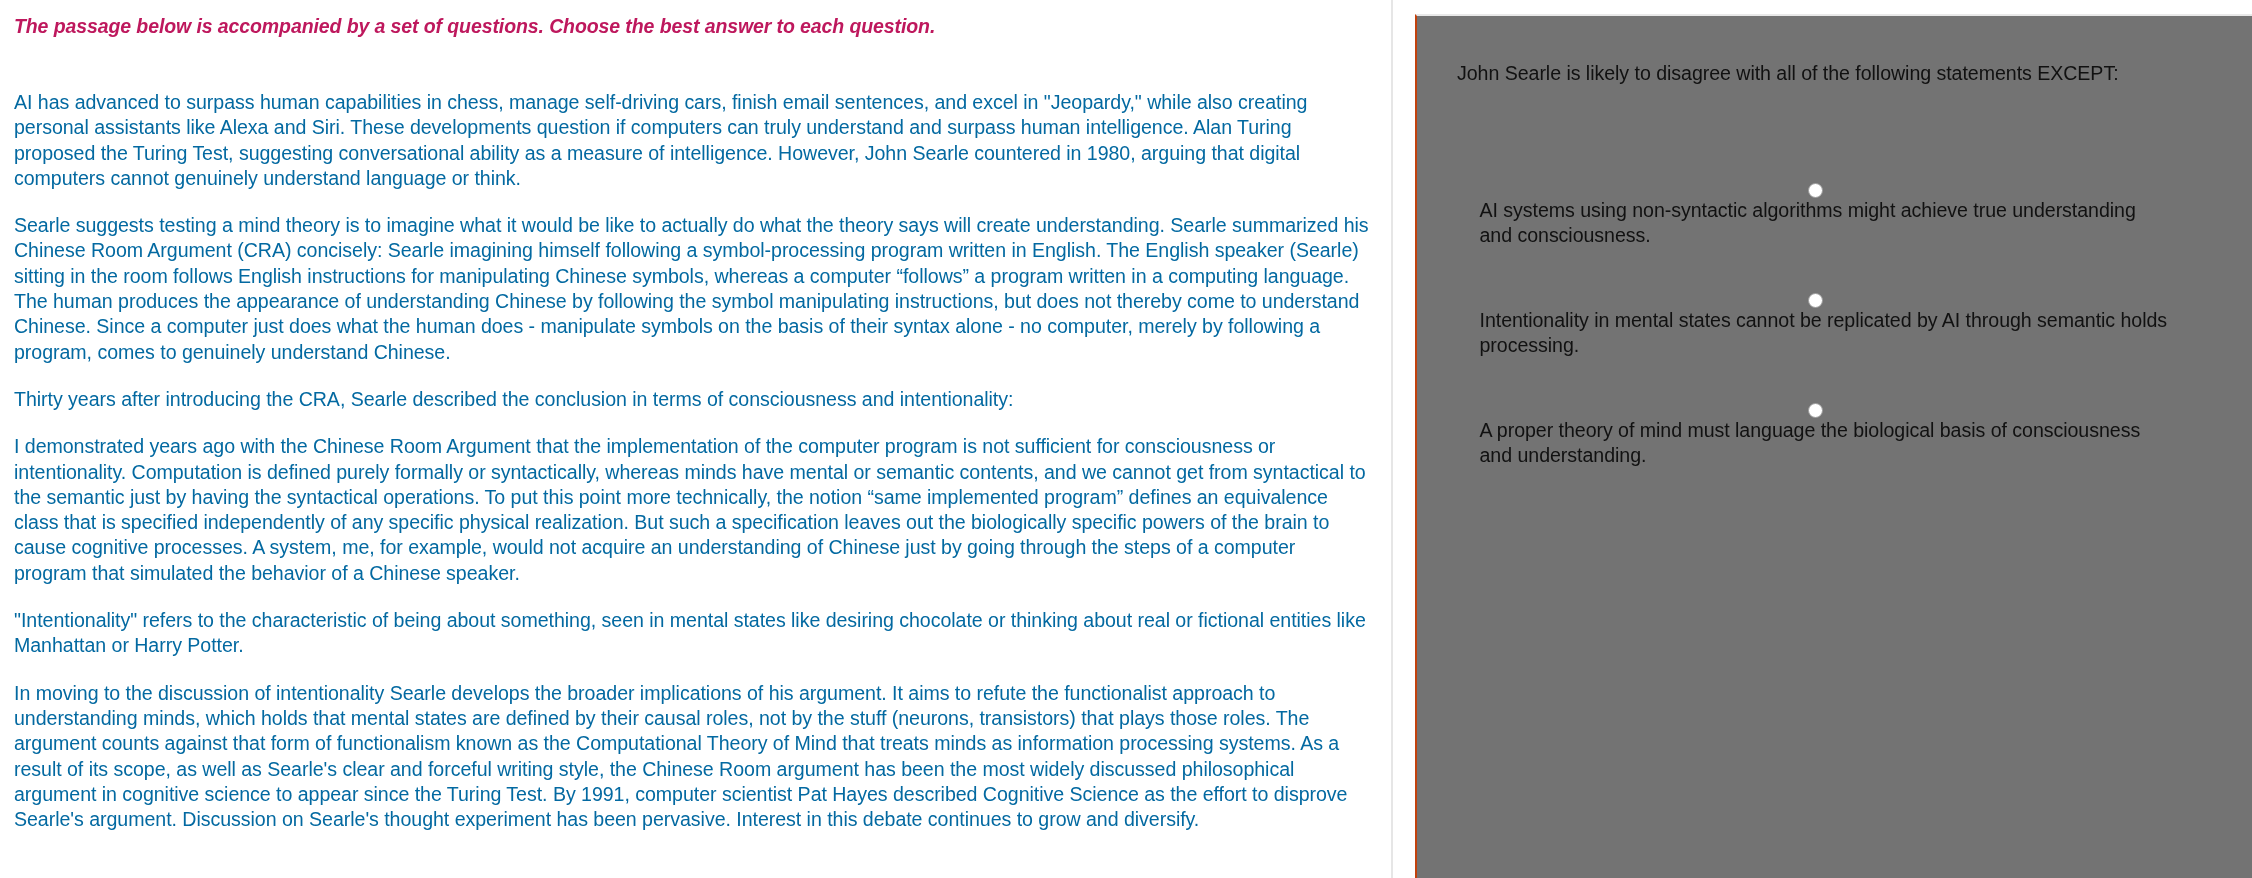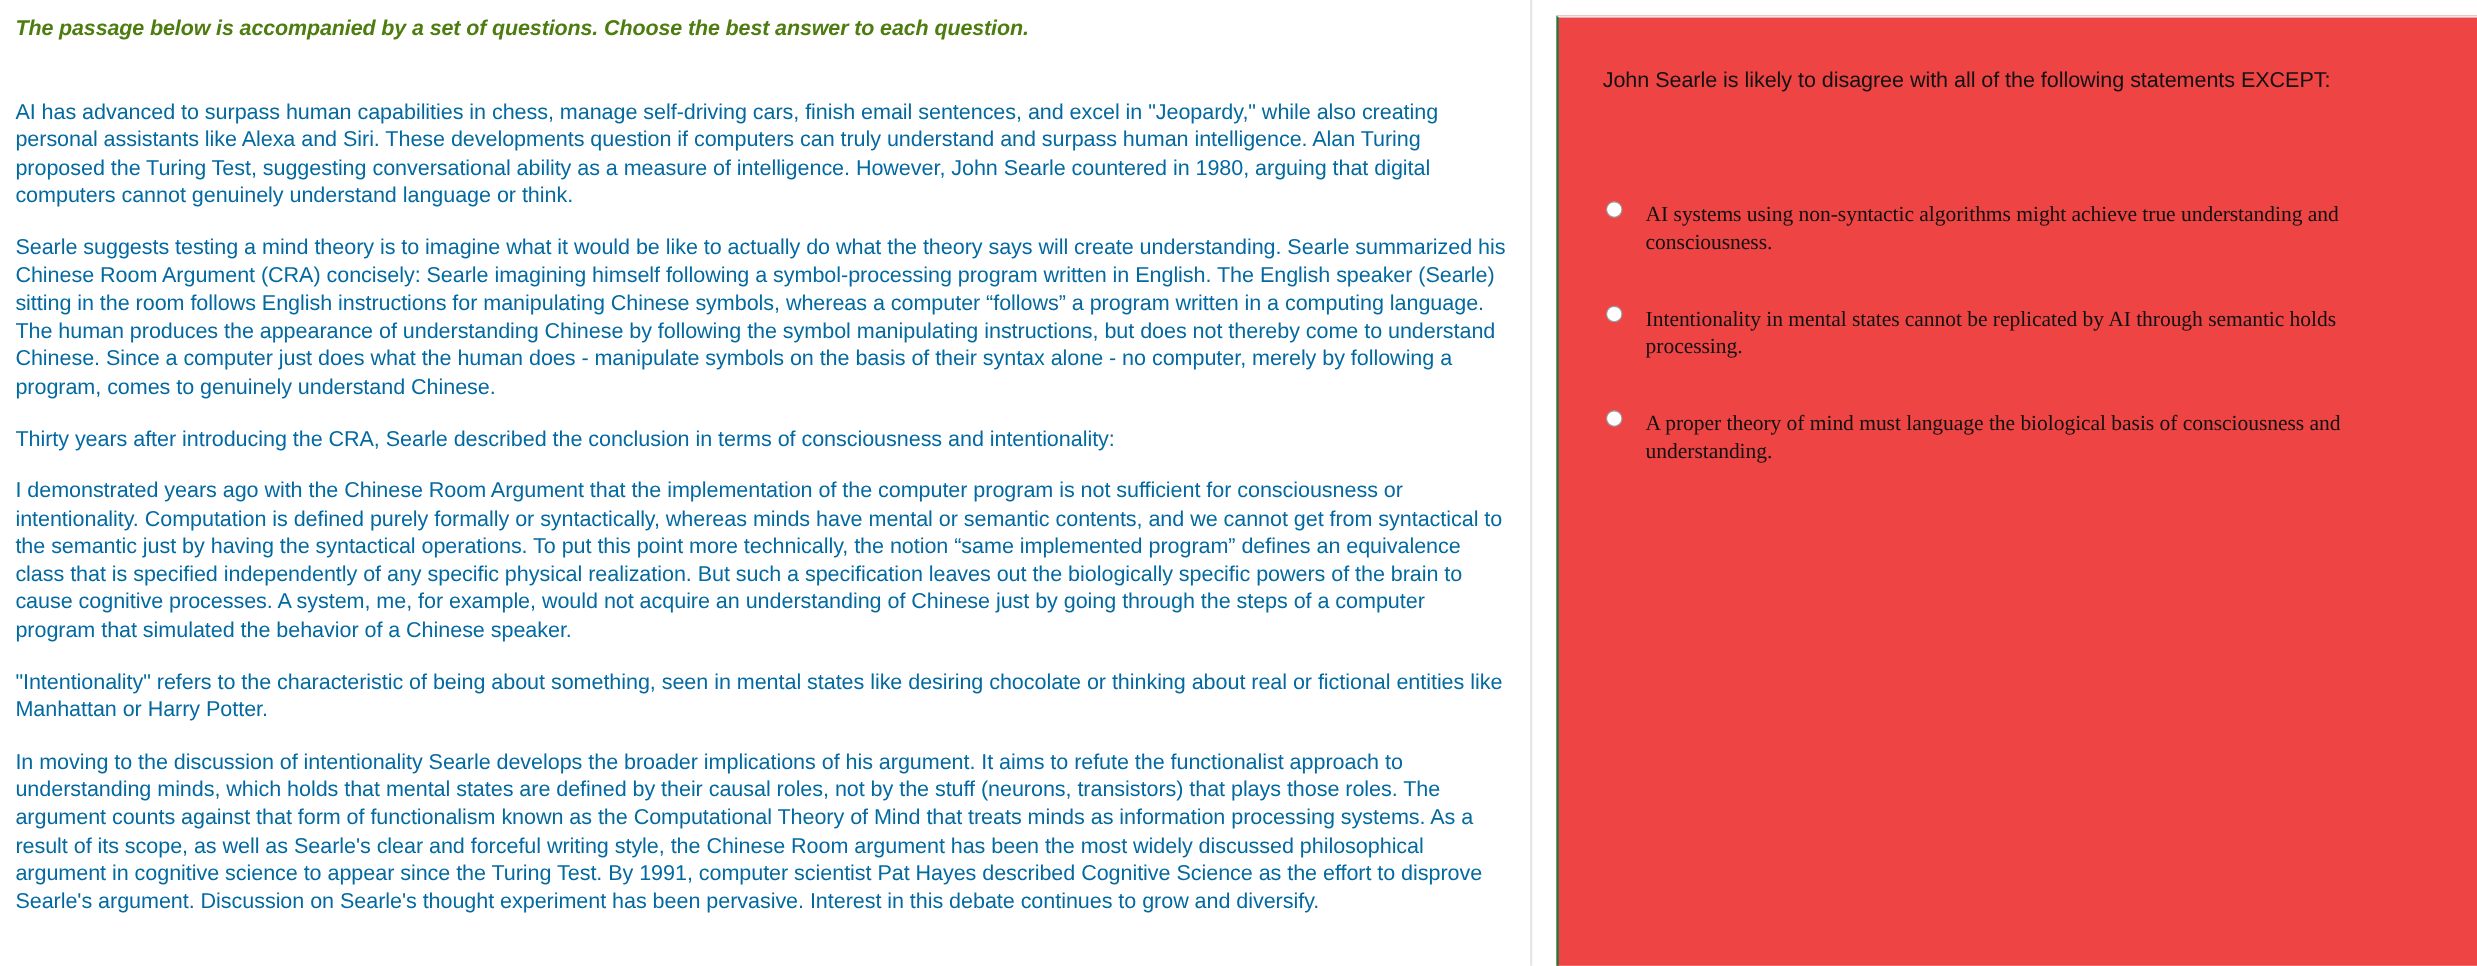--- a/index.html
+++ b/index.html
@@ -32,21 +32,21 @@
     padding: 14px 20px 0 14px;
     background: #ffffff;
     overflow: hidden;
     position: relative;
   }
   .instruction {
     font-weight: bold;
     font-style: italic;
     font-size: 19.5px;
     line-height: 24px;
-    color: #4d7c0f;
+    color: #be185d;
     letter-spacing: -0.1px;
     margin: 0 0 12px 0;
   }
   .passage-body {
     margin-top: 52px;
   }
   .passage-body p {
     margin: 0 0 22px 0;
     font-size: 19.6px;
     line-height: 25.3px;
@@ -65,44 +65,43 @@
     border-left: 2px solid #e6e6e6;
     position: relative;
   }
   .question-card {
     position: absolute;
     left: 22px;
     right: 0;
     top: 14px;
     bottom: 0;
     border-top: 2px solid #e9e9e9;
-    border-left: 2px solid #15803d;
+    border-left: 2px solid #c2410c;
     box-sizing: border-box;
-    background: #ef4444;
+    background: #737373;
     padding: 44px 60px 0 40px;
   }
   .question-stem {
     font-size: 19.6px;
     line-height: 26px;
     color: #111111;
     letter-spacing: -0.05px;
     margin: 0;
   }
   .options {
     margin-top: 97px;
     display: flex;
     flex-direction: column;
   }
   .option {
     display: flex;
-    flex-direction: row;
-    align-items: flex-start;
+    flex-direction: column;
+    align-items: center;
     margin-bottom: 45px;
     cursor: pointer;
-    font-family: Liberation Serif, serif;
   }
   .option:last-child {
     margin-bottom: 0;
   }
   .radio {
     flex: 0 0 auto;
     width: 15px;
     height: 15px;
     border: 1.6px solid #9a9a9a;
     border-radius: 50%;

